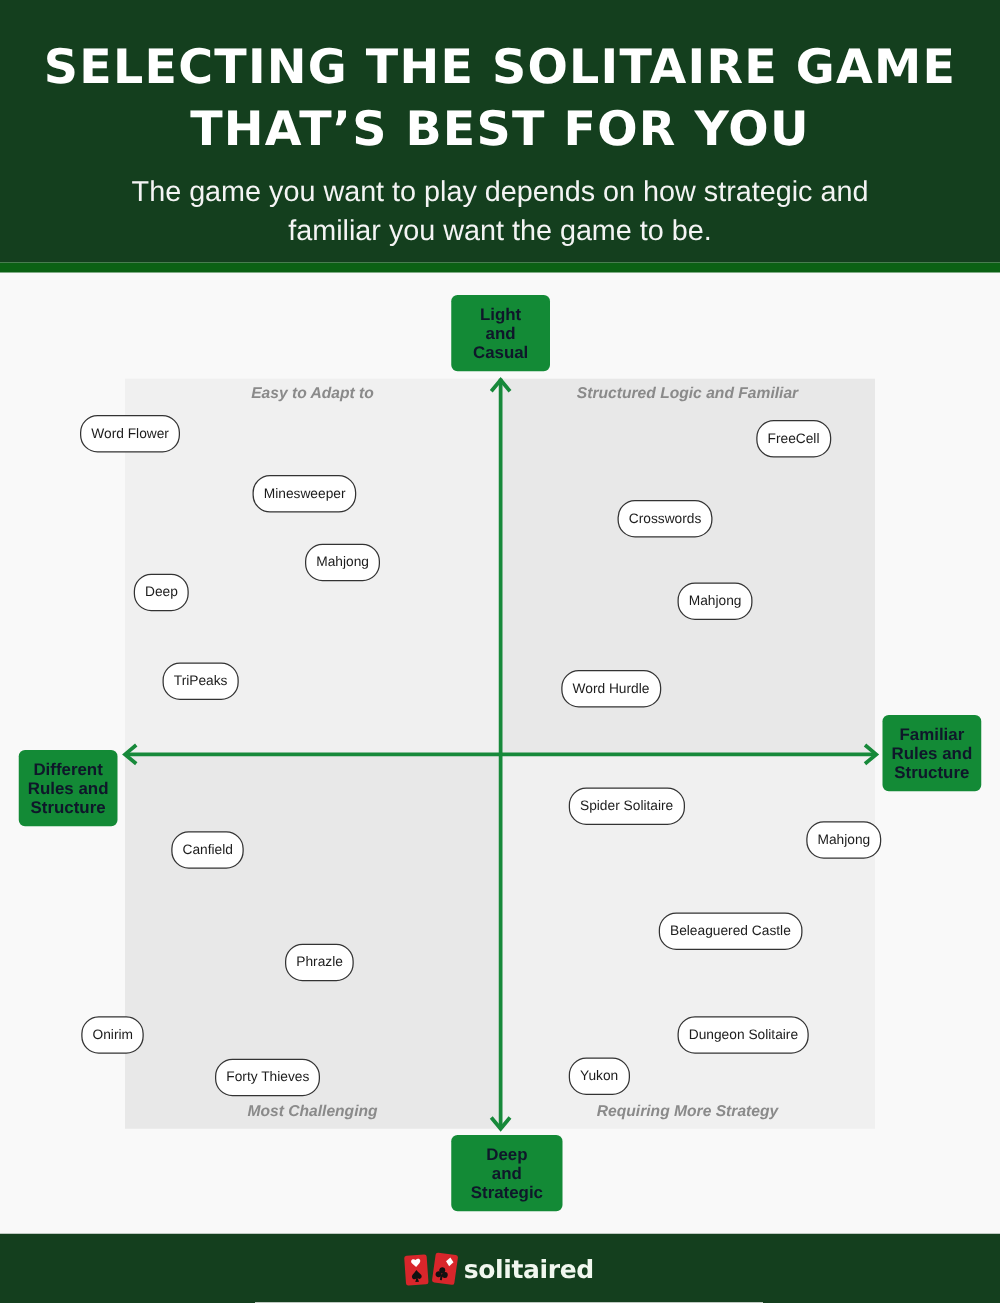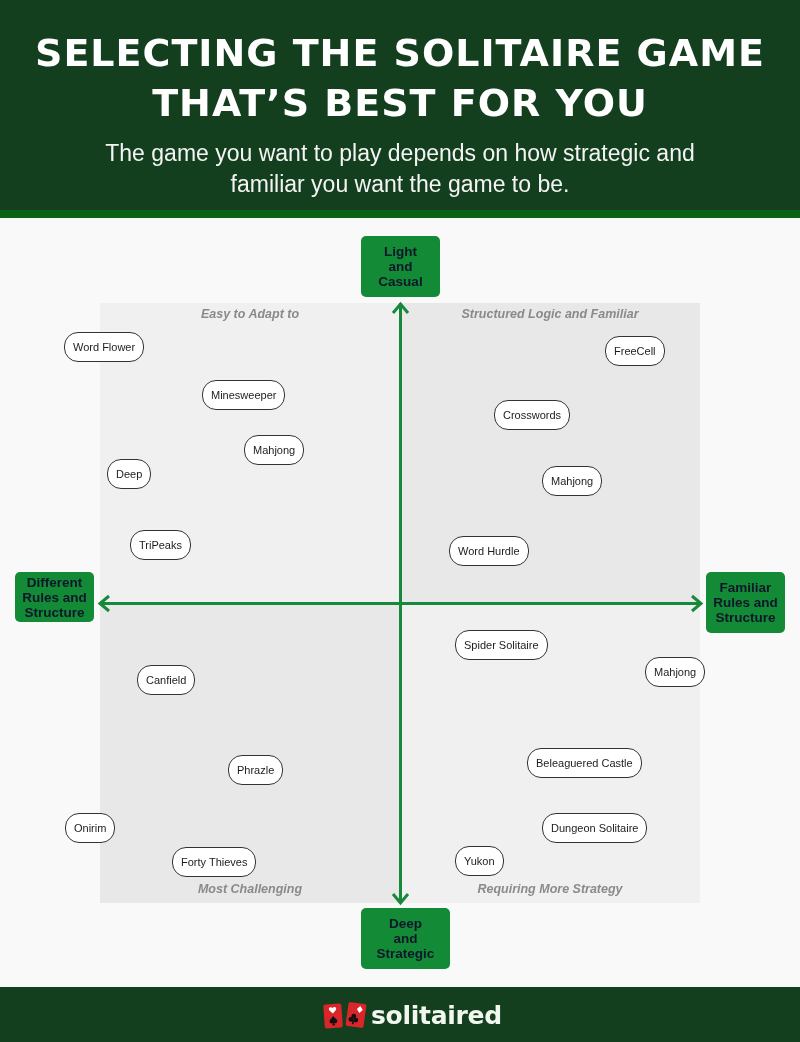--- a/index.html
+++ b/index.html
@@ -71,21 +71,21 @@
     border-radius: 5px;
     font-family: "Liberation Sans", sans-serif;
     font-weight: bold;
     font-size: 13.5px;
     line-height: 15px;
     text-align: center;
     display: flex; align-items: center; justify-content: center;
   }
   .box-top { left: 361px; top: 236px; width: 79px; height: 61px; }
   .box-bottom { left: 361px; top: 908px; width: 89px; height: 61px; }
-  .box-left { left: 15px; top: 572px; width: 79px; height: 50px; }
+  .box-left { left: 15px; top: 600px; width: 79px; height: 61px; }
   .box-right { left: 706px; top: 572px; width: 79px; height: 61px; }
 
   .game {
     position: absolute;
     background: #ffffff;
     border: 1px solid #333333;
     border-radius: 14px;
     font-family: "Liberation Sans", sans-serif;
     font-size: 11px;
     color: #1c1c1c;
@@ -101,21 +101,21 @@
     background: #143f1e;
   }
   .logo {
     position: absolute; left: 322px; top: 1000px; height: 30px;
     display: flex; align-items: center;
   }
   .logo-cards { width: 46px; height: 28px; position: relative; }
   .logo-text {
     font-family: "DejaVu Sans", sans-serif;
     font-weight: bold;
-    font-size: 25px;
+    font-size: 20px;
     color: #f1f7ef;
     margin-left: 3px;
     letter-spacing: -0.3px;
   }
 </style>
 </head>
 <body>
 
 <div class="header">
   <div class="title">
@@ -188,21 +188,21 @@
 <div class="game" style="left:202px; top:380px;">Minesweeper</div>
 <div class="game" style="left:244px; top:435px;">Mahjong</div>
 <div class="game" style="left:107px; top:459px;">Deep</div>
 <div class="game" style="left:130px; top:530px;">TriPeaks</div>
 <div class="game" style="left:605px; top:336px;">FreeCell</div>
 <div class="game" style="left:494px; top:400px;">Crosswords</div>
 <div class="game" style="left:542px; top:466px;">Mahjong</div>
 <div class="game" style="left:449px; top:536px;">Word Hurdle</div>
 <div class="game" style="left:455px; top:630px;">Spider Solitaire</div>
 <div class="game" style="left:645px; top:657px;">Mahjong</div>
-<div class="game" style="left:527px; top:748px;">Beleaguered Castle</div>
+<div class="game" style="left:527px; top:730px;">Beleaguered Castle</div>
 <div class="game" style="left:542px; top:813px;">Dungeon Solitaire</div>
 <div class="game" style="left:455px; top:846px;">Yukon</div>
 <div class="game" style="left:137px; top:665px;">Canfield</div>
 <div class="game" style="left:228px; top:755px;">Phrazle</div>
 <div class="game" style="left:65px; top:813px;">Onirim</div>
 <div class="game" style="left:172px; top:847px;">Forty Thieves</div>
 
 <div class="footer"></div>
 <div class="logo">
   <svg class="logo-cards" width="46" height="28" viewBox="0 0 46 28">

